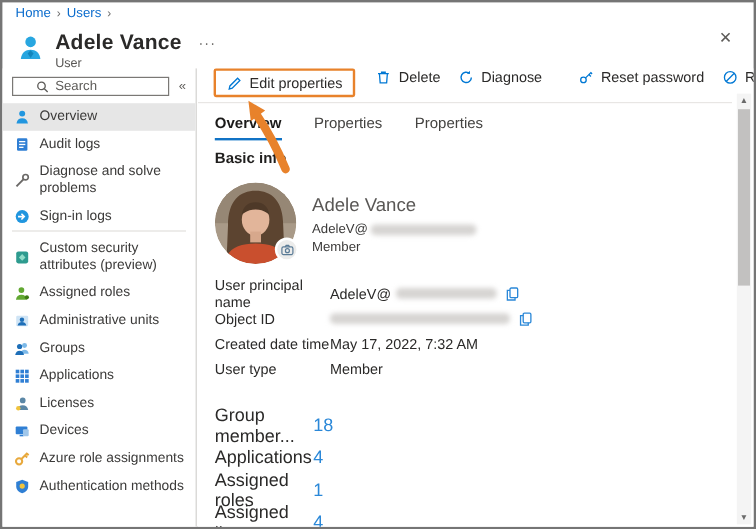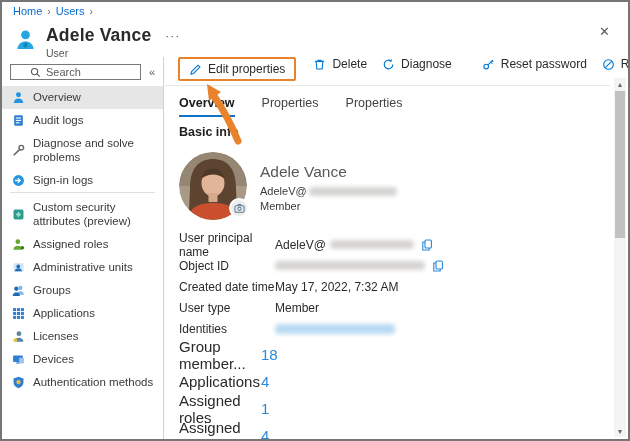--- a/index.html
+++ b/index.html
@@ -237,20 +237,29 @@
       </div>
       <div class="nav-item">
         <span class="nicon">
             <svg viewBox="0 0 12 12">
               <rect x="1" y="2.2" width="9" height="6" rx=".8" fill="#2f7fd4"></rect>
               <rect x="4" y="8.6" width="3" height="1.2" fill="#2f7fd4"></rect>
               <rect x="6.6" y="4.4" width="4.4" height="5.4" rx=".8" fill="#9fc6ea"></rect>
             </svg>
           </span>
         <span class="nlabel">Devices</span>
+      </div>
+      <div class="nav-item">
+        <span class="nicon">
+            <svg viewBox="0 0 12 12">
+              <circle cx="3.6" cy="7.8" r="2.4" fill="none" stroke="#e8a93d" stroke-width="1.6"></circle>
+              <path d="M5.4 6L10 1.4M8.2 3.2l1.6 1.6M9.6 1.8l1.3 1.3" fill="none" stroke="#e8a93d" stroke-width="1.5"></path>
+            </svg>
+          </span>
+        <span class="nlabel">Azure role assignments</span>
       </div>
       <div class="nav-item">
         <span class="nicon">
             <svg viewBox="0 0 12 12">
               <path d="M6 .8l4.6 1.6v3.4c0 2.8-1.9 4.6-4.6 5.4C3.3 10.4 1.4 8.6 1.4 5.8V2.4z" fill="#2f7fd4"></path>
               <circle cx="6" cy="5.6" r="2" fill="#f0c33c"></circle>
             </svg>
           </span>
         <span class="nlabel">Authentication methods</span>
       </div>
@@ -369,26 +378,20 @@
         </span>
       </div>
       <div class="field-row">
         <span class="field-label">Created date time</span>
         <span class="field-value">May 17, 2022, 7:32 AM</span>
       </div>
       <div class="field-row">
         <span class="field-label">User type</span>
         <span class="field-value">Member</span>
       </div>
-      <div class="field-row">
-        <span class="field-label">Identities</span>
-        <span class="field-value">
-          <span class="blur-block blue" style="width:120px;"></span>
-        </span>
-      </div>
     </div>
 
     <div class="stats">
       <div class="stat-row">
         <span class="stat-label">Group member...</span>
         <a class="stat-value">18</a>
       </div>
       <div class="stat-row">
         <span class="stat-label">Applications</span>
         <a class="stat-value">4</a>

